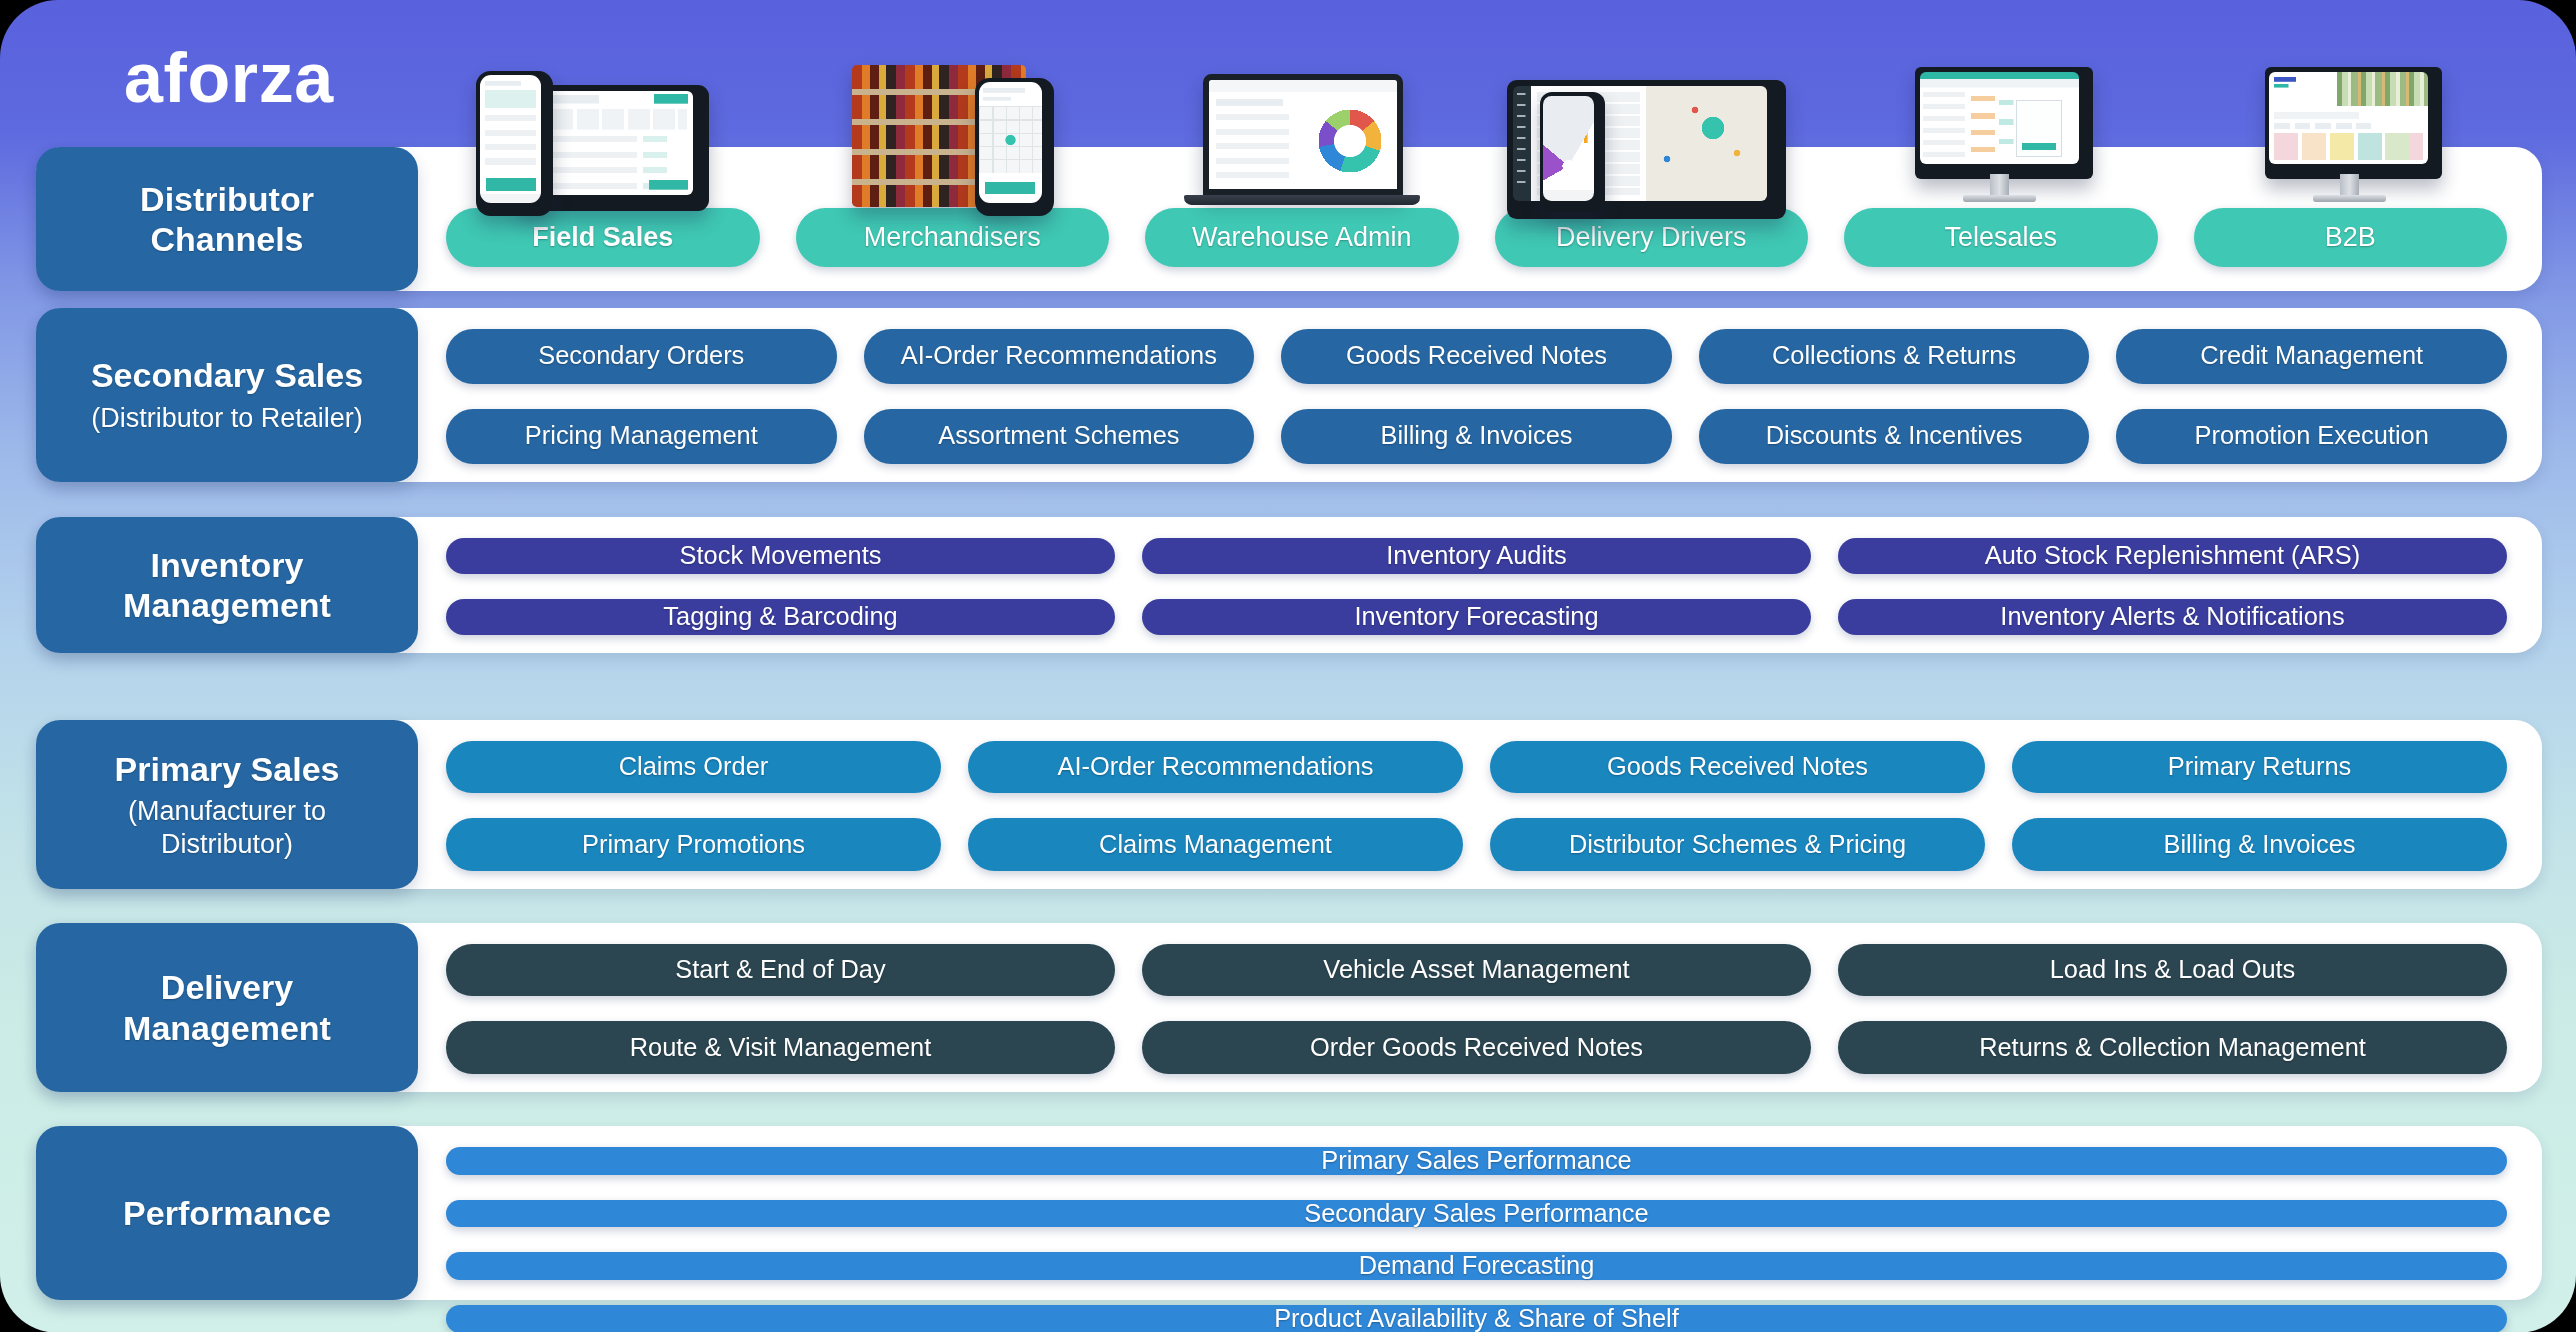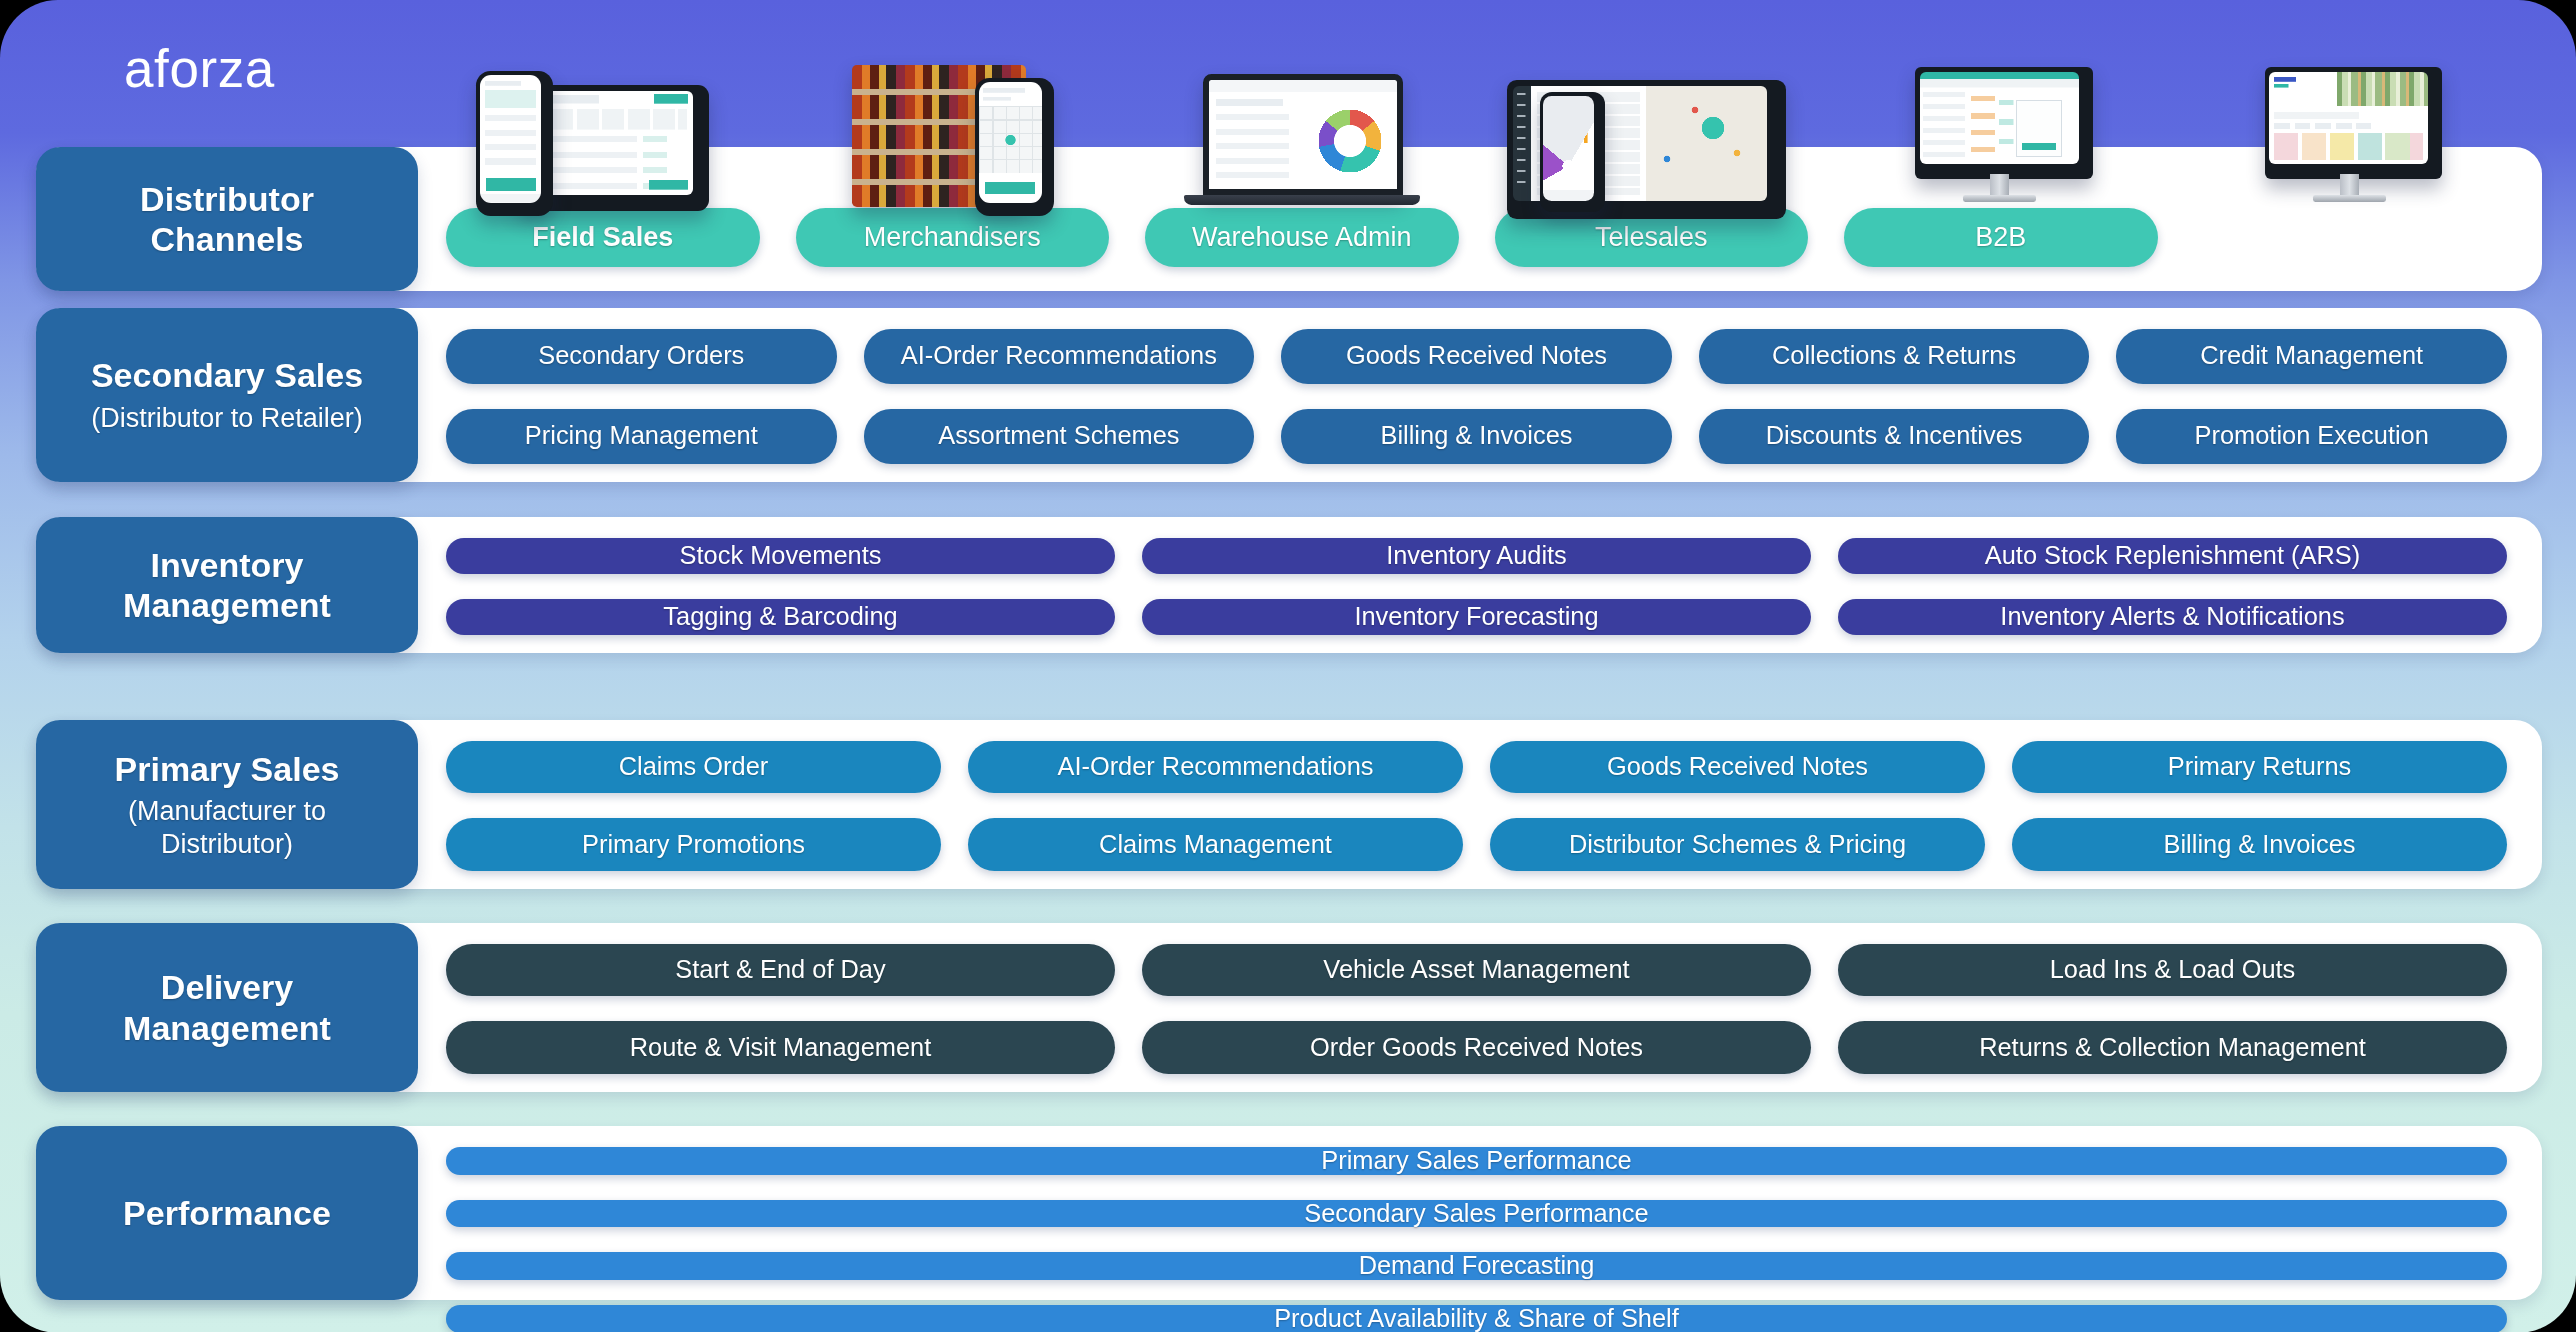--- a/index.html
+++ b/index.html
@@ -1,19 +1,19 @@
 <!DOCTYPE html>
 <html style="font-size:9.7px"><head>
 <meta charset="utf-8">
 <style>
   html,body{margin:0;padding:0;background:#000;}
   body{width:2576px;height:1333px;position:relative;font-family:"Liberation Sans",sans-serif;overflow:hidden;}
   .stage{position:absolute;inset:0;border-radius:58px;overflow:hidden;
     background:linear-gradient(180deg,#5961DD 0%,#5E6ADF 10%,#7F95E5 21%,#9DB9EA 34%,#B3D2EC 48%,#C2E2E9 62%,#CBEBE6 76%,#D1F0E9 100%);}
-  .logo{position:absolute;left:124px;top:38px;color:#fff;font-size:53px;font-weight:400;letter-spacing:0.6px;z-index:5;}
+  .logo{position:absolute;left:124px;top:38px;color:#fff;font-size:70px;font-weight:700;letter-spacing:0.6px;z-index:5;}
   .row{position:absolute;left:36px;width:2506px;z-index:1;}
   .r1{top:147px;height:144px;}
   .r2{top:308px;height:174px;}
   .r3{top:517px;height:136px;}
   .r4{top:720px;height:169px;}
   .r5{top:923px;height:169px;}
   .r6{top:1126px;height:174px;}
   .panel{position:absolute;inset:0;background:#fff;border-radius:27px;box-shadow:0 6px 13.3px rgba(30,50,100,.13);}
   .label{position:absolute;left:0;top:0;bottom:0;width:382px;border-radius:24px;z-index:2;
     display:flex;flex-direction:column;justify-content:center;align-items:center;text-align:center;
@@ -176,20 +176,21 @@
             <span class="scr b2b-scr"></span>
           </div>
         <div class="neck"></div>
         <div class="mbase"></div>
       </div>
     </div>
     <div class="pills" style="grid-template-columns: repeat(6, 1fr);">
         <div class="pill" style="background: rgb(63, 200, 180); font-weight: bold;">Field Sales</div>
         <div class="pill" style="background: rgb(63, 200, 180);">Merchandisers</div>
         <div class="pill" style="background: rgb(63, 200, 180);">Warehouse Admin</div>
+        <div class="pill" style="background: rgb(63, 200, 180);">Delivery Drivers</div>
         <div class="pill" style="background: rgb(63, 200, 180);">Telesales</div>
         <div class="pill" style="background: rgb(63, 200, 180);">B2B</div>
       </div>
   </section>
 
   <section class="row r2">
     <div class="panel"></div>
     <div class="label" style="background: rgb(38, 103, 163);">
       <div class="label-title">Secondary Sales</div>
       <div class="label-sub">(Distributor to Retailer)</div>

